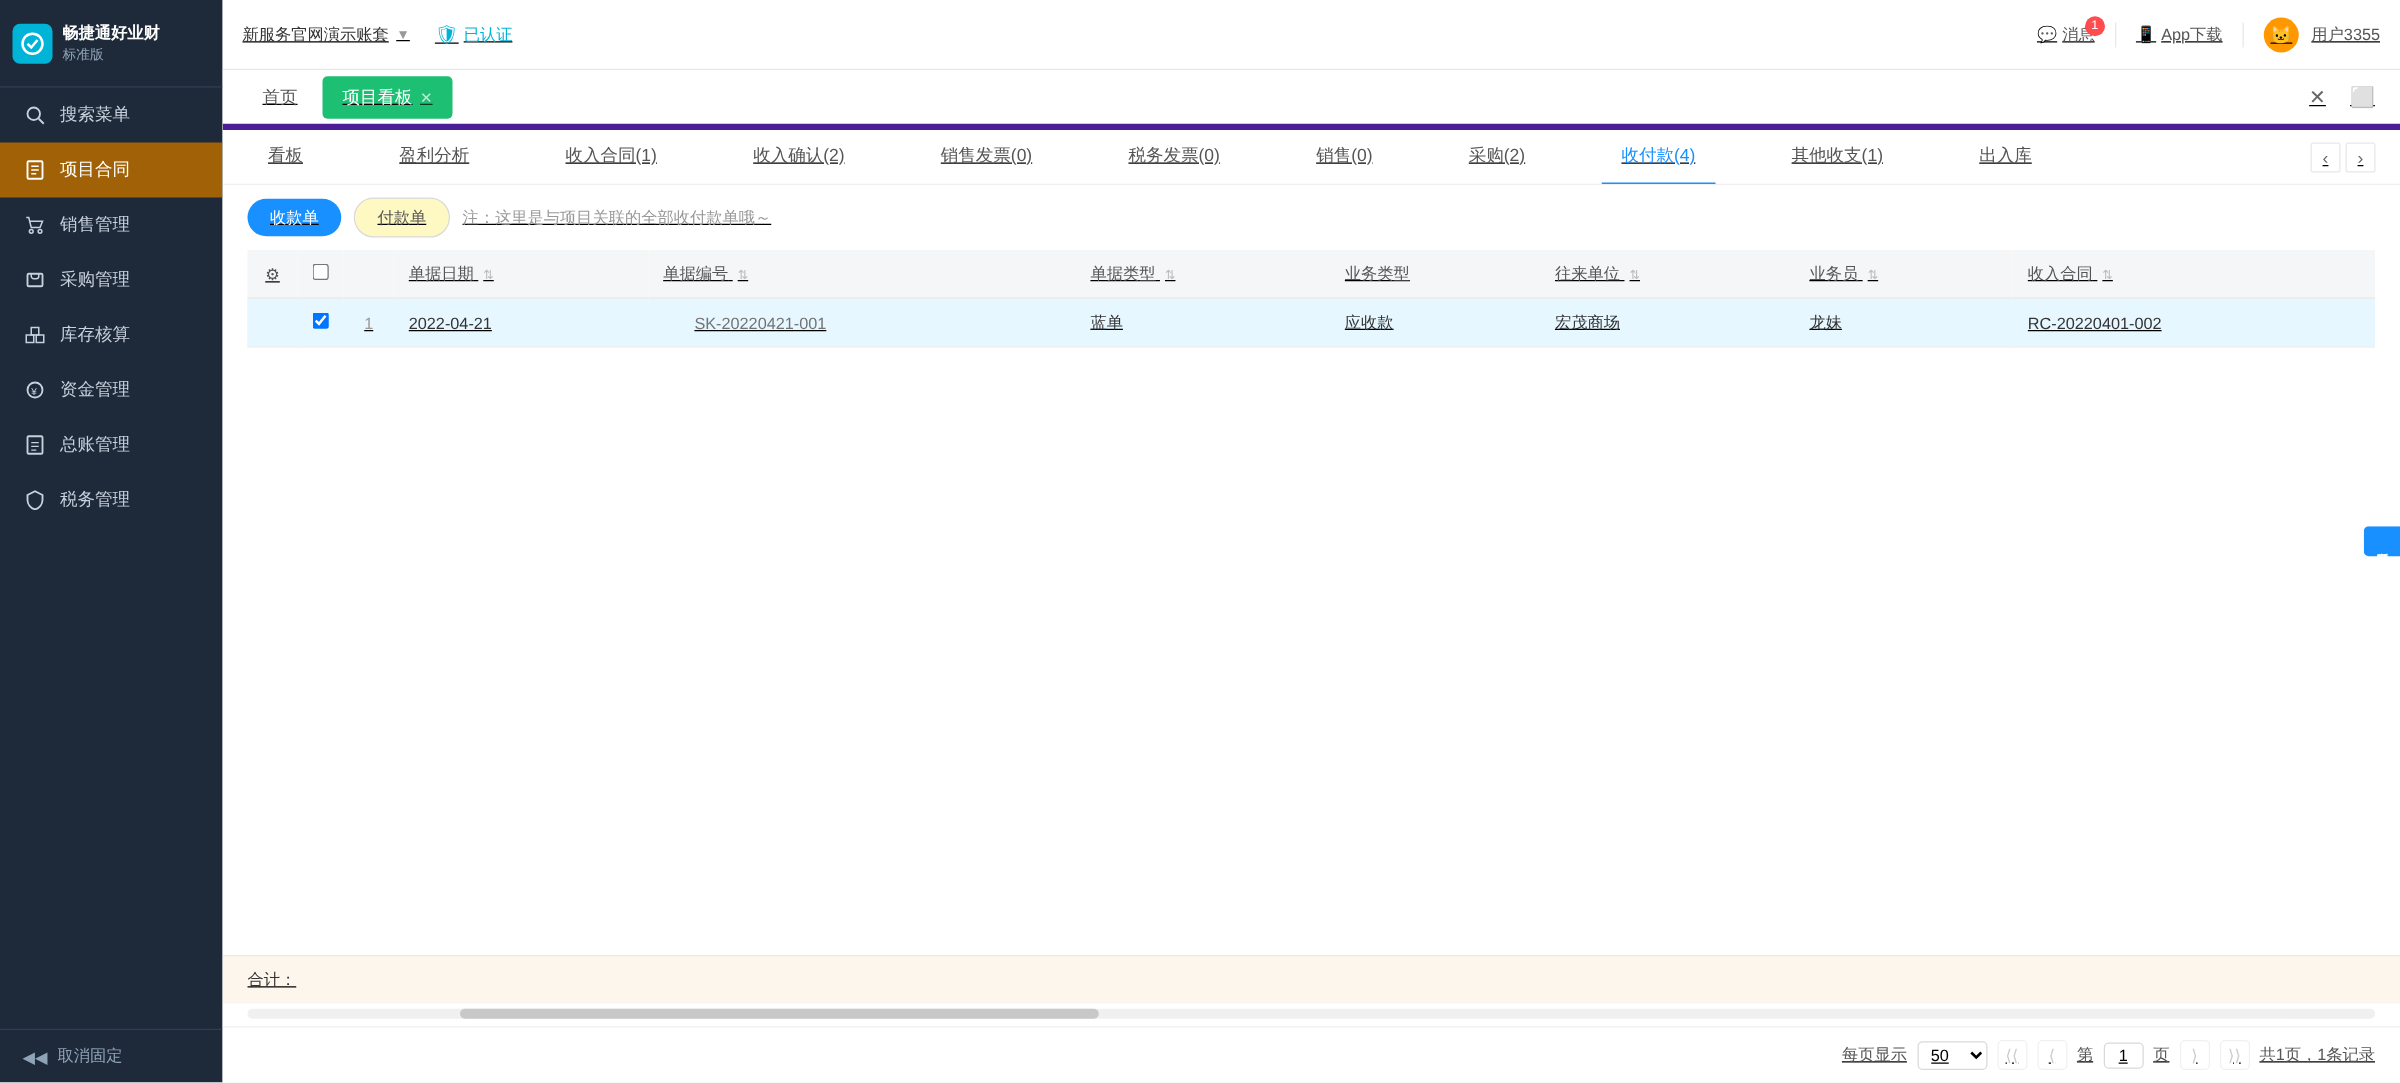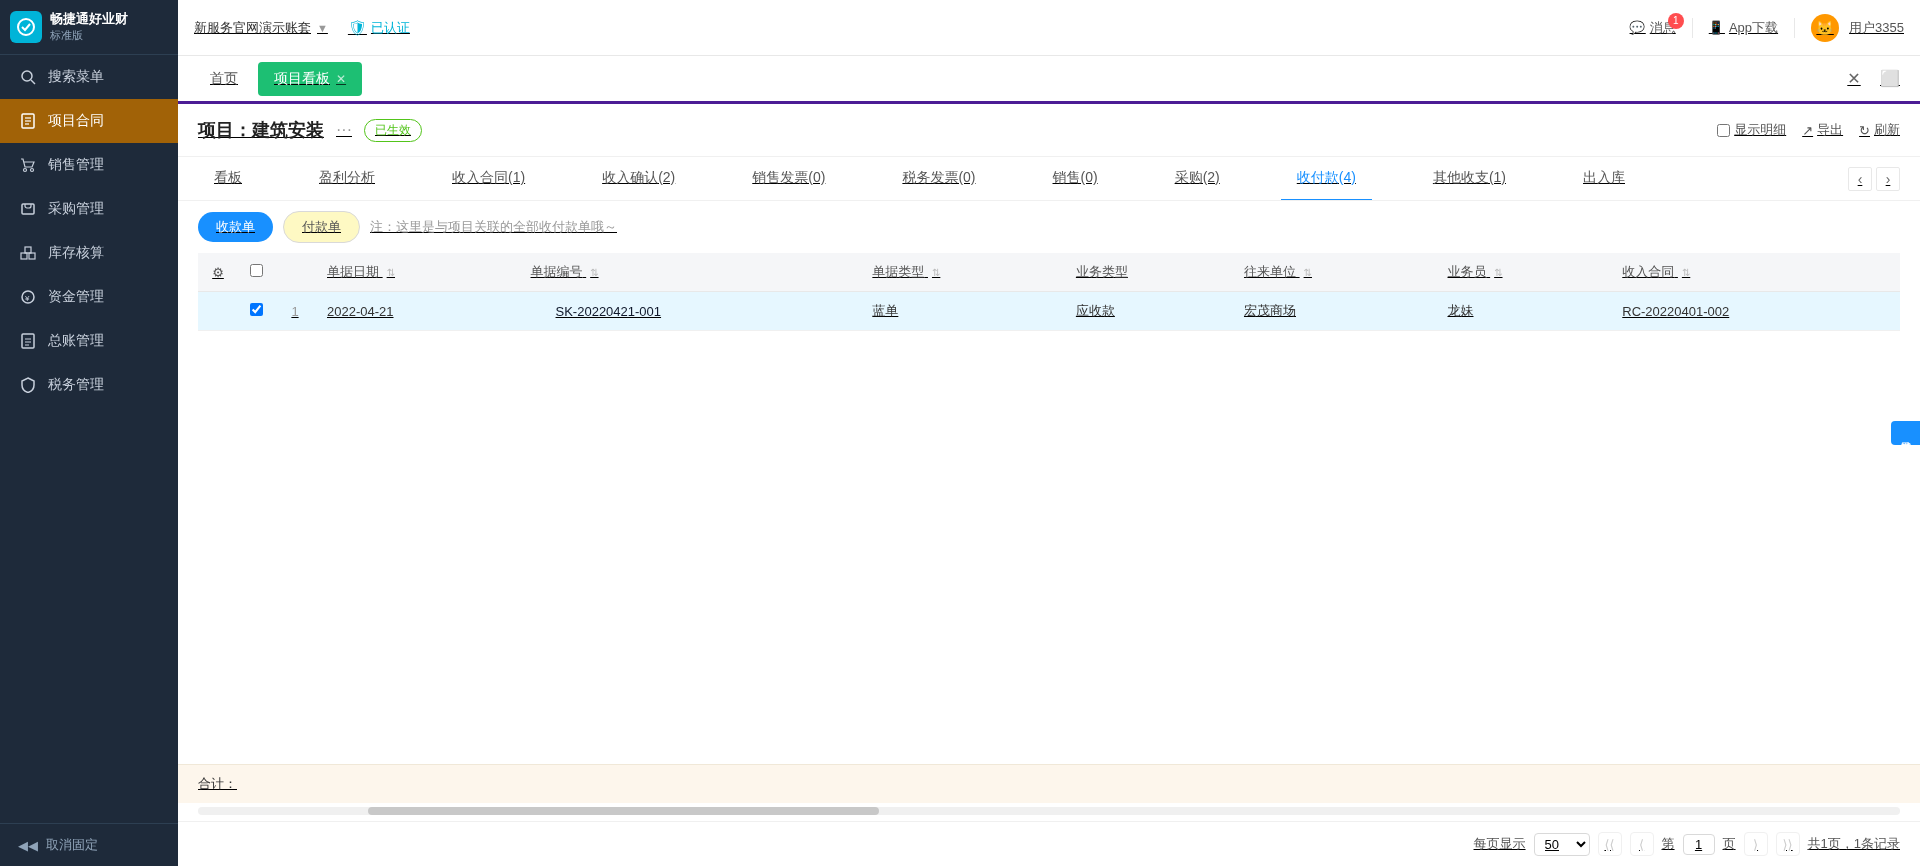--- a/index.html
+++ b/index.html
@@ -13,21 +13,21 @@
       display: flex;
       flex-direction: column;
       height: 100%;
       color: #c8d0dc;
     }
     .sidebar-header {
       display: flex;
       align-items: center;
       padding: 12px 10px;
       border-bottom: 1px solid #2d3f52;
-      height: 55px;
+      height: 70px;
     }
     .sidebar-logo-icon {
       width: 32px; height: 32px;
       background: #00b4d8;
       border-radius: 6px;
       display: flex; align-items: center; justify-content: center;
       margin-right: 8px;
       flex-shrink: 0;
     }
     .sidebar-logo-icon svg { width: 20px; height: 20px; }
@@ -131,21 +131,21 @@
       flex: 1;
       background: #f5f6f8;
       display: flex;
       flex-direction: column;
       overflow: hidden;
     }
 
     
     .tab-bar {
       background: #fff;
-      border-bottom: 3px solid #4c1d95;
+      border-bottom: 5px solid #4c1d95;
       display: flex;
       align-items: center;
       padding: 0 16px;
       height: 48px;
       flex-shrink: 0;
       gap: 4px;
     }
     .tab-item {
       padding: 8px 16px;
       cursor: pointer;
@@ -330,21 +330,21 @@
     th .sort-icon { color: #bbb; margin-left: 4px; font-size: 10px; }
     td {
       padding: 10px 12px;
       border-bottom: 1px solid #f0f0f0;
       color: #333;
       white-space: nowrap;
     }
     .table-row-selected { background: #e6f7ff; }
     .table-row-selected td { background: #e6f7ff; }
     .row-num { color: #999; text-align: center; }
-    .row-link { color: #0f172a; cursor: pointer; text-decoration: none; margin-left: 25px; }
+    .row-link { color: #737373; cursor: pointer; text-decoration: none; margin-left: 25px; }
 
     
     .th-gear { text-align: center; width: 40px; }
     .th-checkbox { width: 32px; text-align: center; }
     input[type="checkbox"] { cursor: pointer; }
 
     
     .table-footer {
       background: #fdf6ec;
       padding: 10px 20px;
@@ -575,41 +575,20 @@
         <span class="tab-close">✕</span>
       </div>
       <div class="tab-bar-controls">
         <div class="tab-ctrl-btn">✕</div>
         <div class="tab-ctrl-btn">⬜</div>
       </div>
     </div>
 
     <div class="page-inner">
 
-      <div class="project-header">
-        <span class="project-title">
-          <span>项目：</span><span>建筑安装</span>
-        </span>
-        <span class="project-more">···</span>
-        <span class="project-status">已生效</span>
-        <div class="project-actions">
-          <label class="checkbox-label">
-            <input type="checkbox" style="">
-            <span>显示明细</span>
-          </label>
-          <div class="project-action-btn">
-            <span>↗</span>
-            <span>导出</span>
-          </div>
-          <div class="project-action-btn">
-            <span>↻</span>
-            <span>刷新</span>
-          </div>
-        </div>
-      </div>
 
       <div class="sub-tabs">
         <div class="sub-tab">
           <span>看板</span>
         </div>
         <div class="sub-tab">
           <span>盈利分析</span>
         </div>
         <div class="sub-tab">
           <span>收入合同(1)</span>

